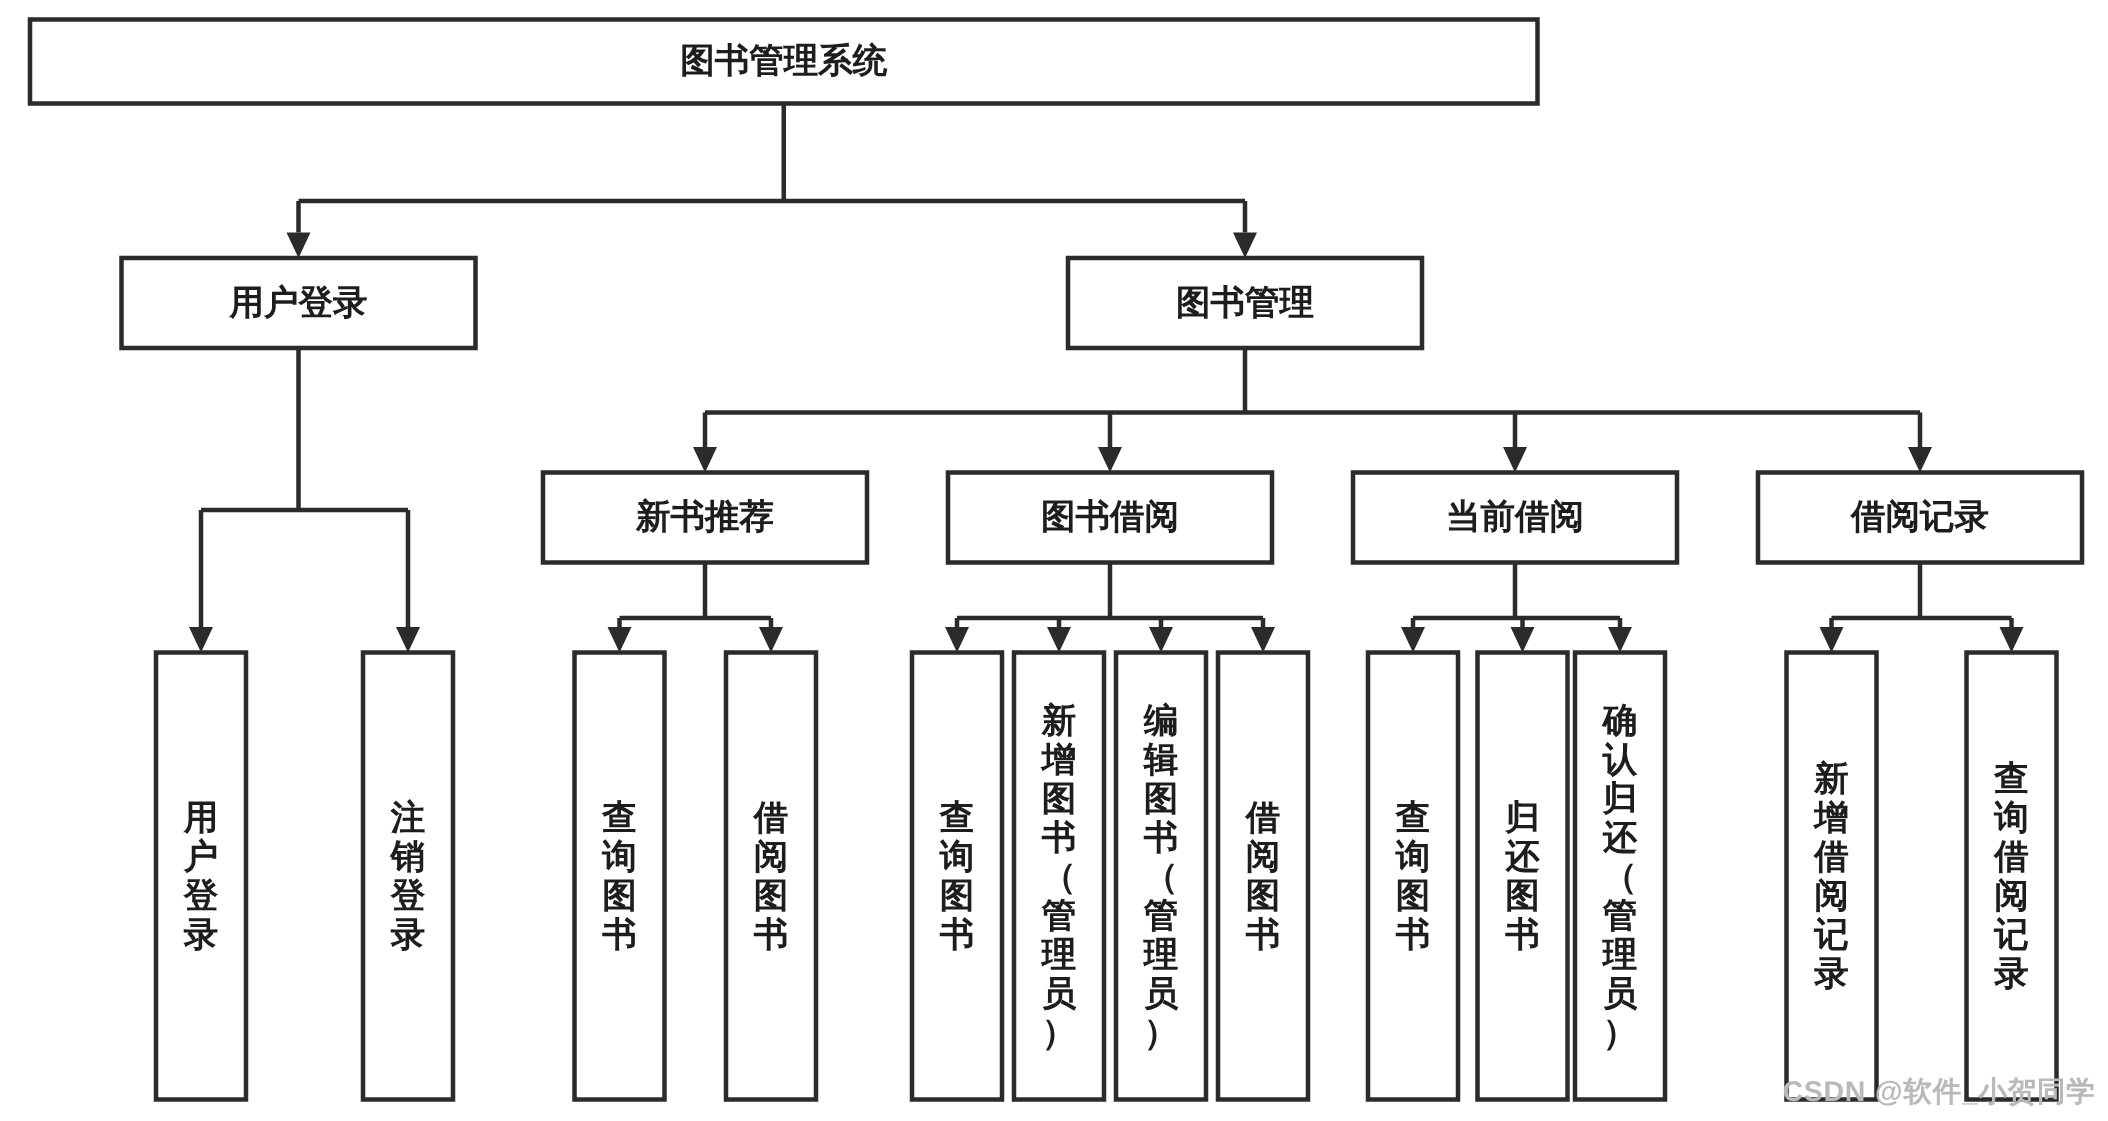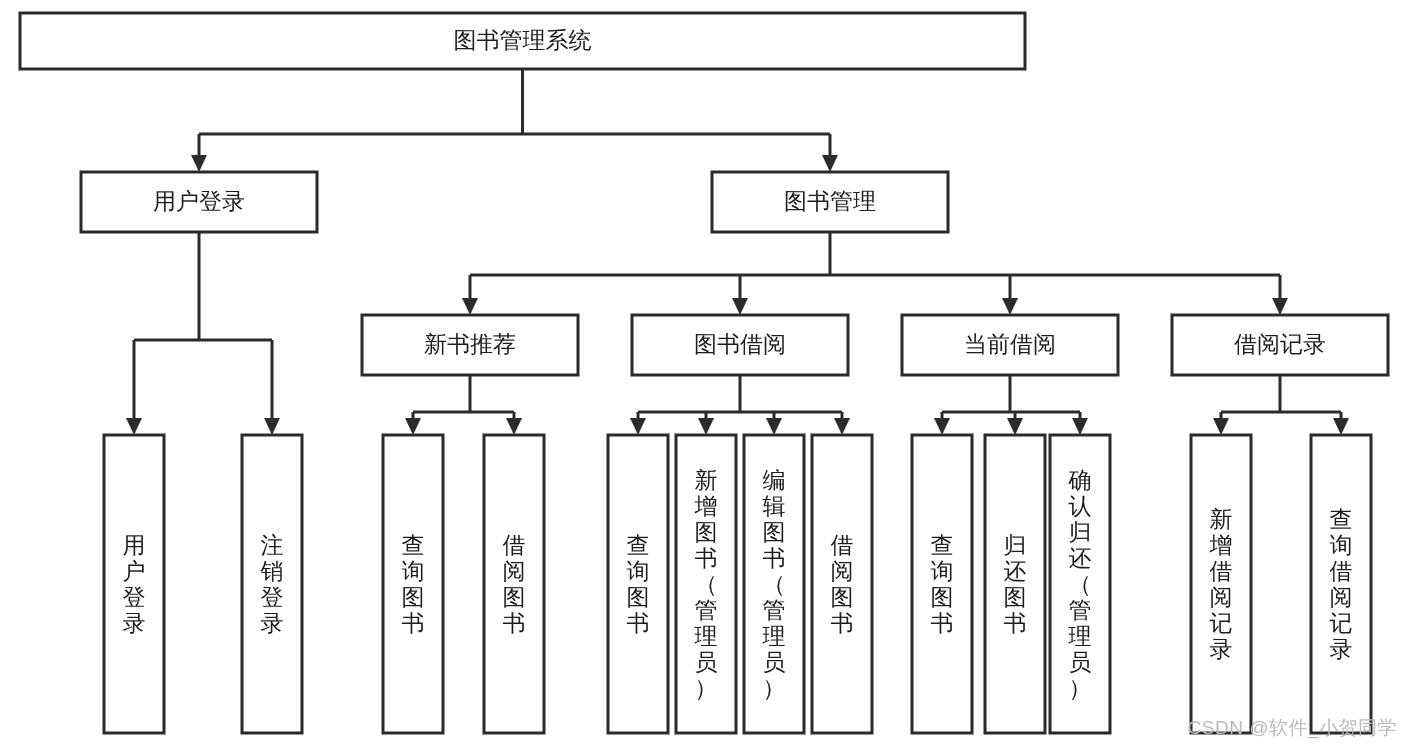--- a/index.html
+++ b/index.html
@@ -13,20 +13,21 @@
     font-family: "Liberation Sans", "DejaVu Sans", sans-serif;
     overflow: hidden;
     position: relative;
   }
   #chart-root {
     position: absolute;
     left: 0;
     top: 0;
     width: 1405px;
     height: 747px;
+    font-weight: bold;
   }
   svg {
     display: block;
   }
   .node-box {
     fill: #ffffff;
     stroke: #2b2b2b;
     stroke-width: 3;
   }
   .node-label {

